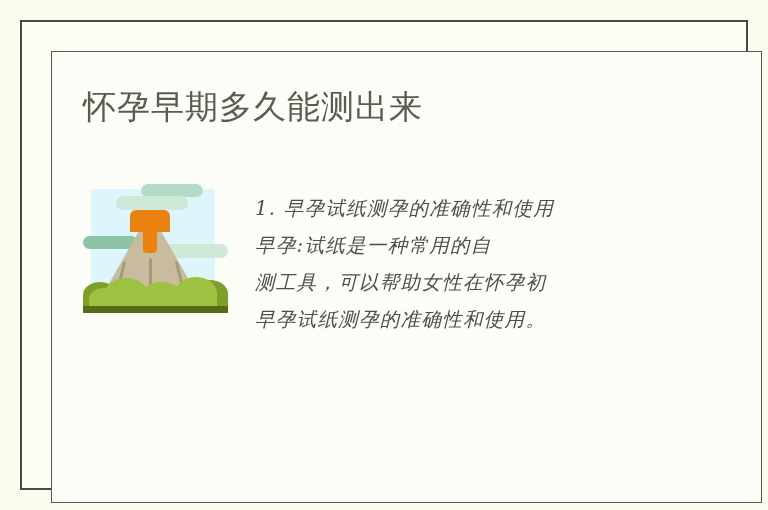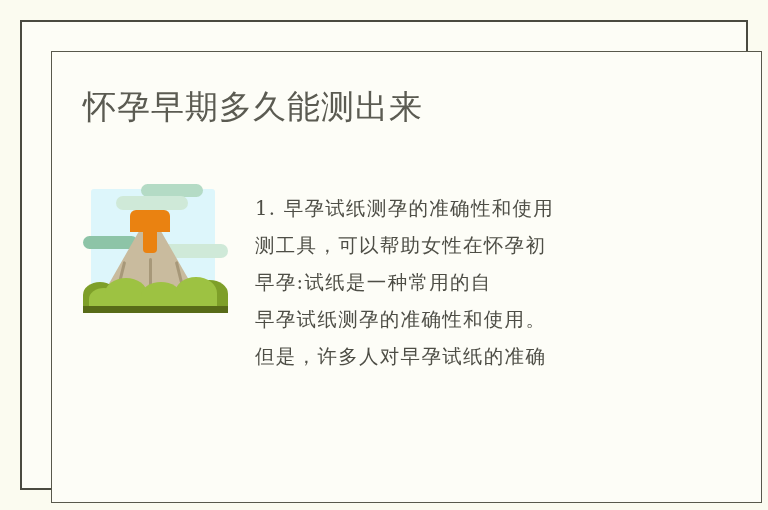--- a/index.html
+++ b/index.html
@@ -155,20 +155,21 @@
   
   .text-block {
     flex: 1 1 auto;
     margin-left: 27px;
     padding-top: 12px;
     color: #4e4e46;
     font-size: 19.5px;
     line-height: 37px;
     letter-spacing: 1.3px;
     font-family: "DejaVu Serif", "Liberation Serif", serif;
+    font-style: italic;
     font-weight: 400;
   }
   .text-line {
     white-space: nowrap;
   }
 </style>
 </head>
 <body>
 
 <div id="page">
@@ -197,24 +198,23 @@
             <div class="bush b2"></div>
             <div class="bush b3"></div>
             <div class="bush b4"></div>
             <div class="bush b5"></div>
             <div class="bush b6"></div>
             <div class="ground"></div>
           </div>
 
           <div class="text-block">
             <div class="text-line">1. 早孕试纸测孕的准确性和使用</div>
+            <div class="text-line">早孕:试纸是一种常用的自</div>
             <div class="text-line">测工具，可以帮助女性在怀孕初</div>
-            <div class="text-line">早孕:试纸是一种常用的自</div>
             <div class="text-line">早孕试纸测孕的准确性和使用。</div>
-            <div class="text-line">但是，许多人对早孕试纸的准确</div>
           </div>
 
         </div>
 
       </div>
     </div>
   </div>
 
 </div>
 

